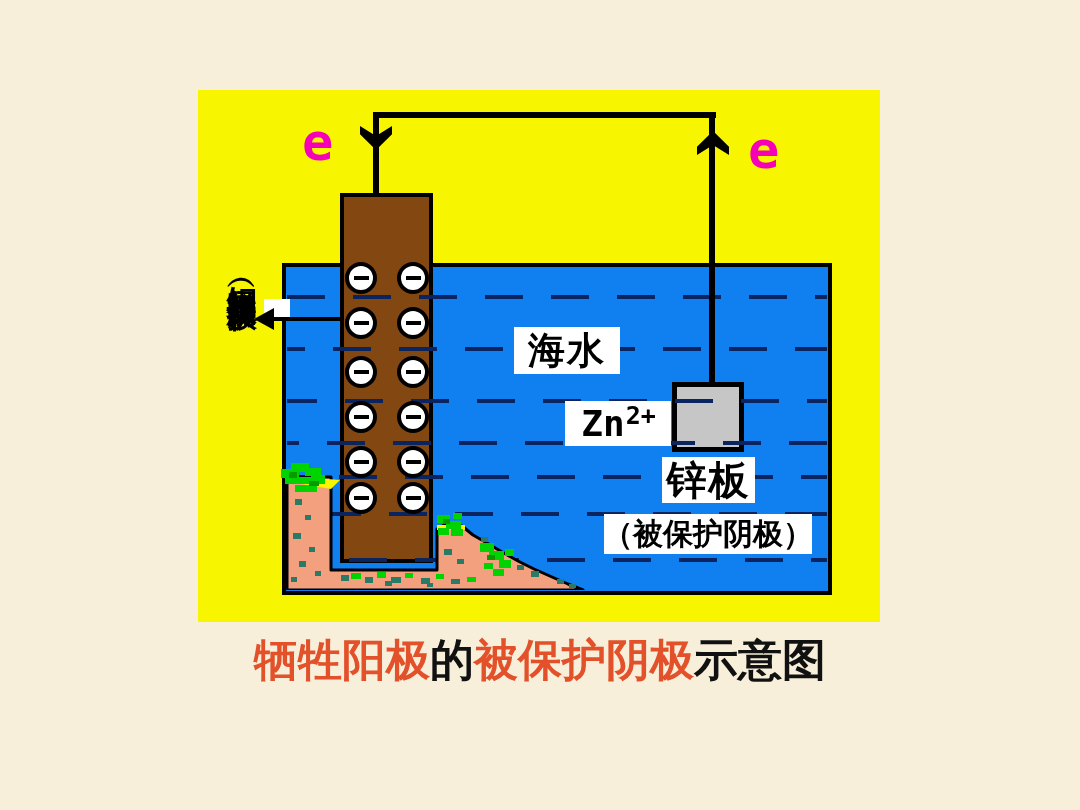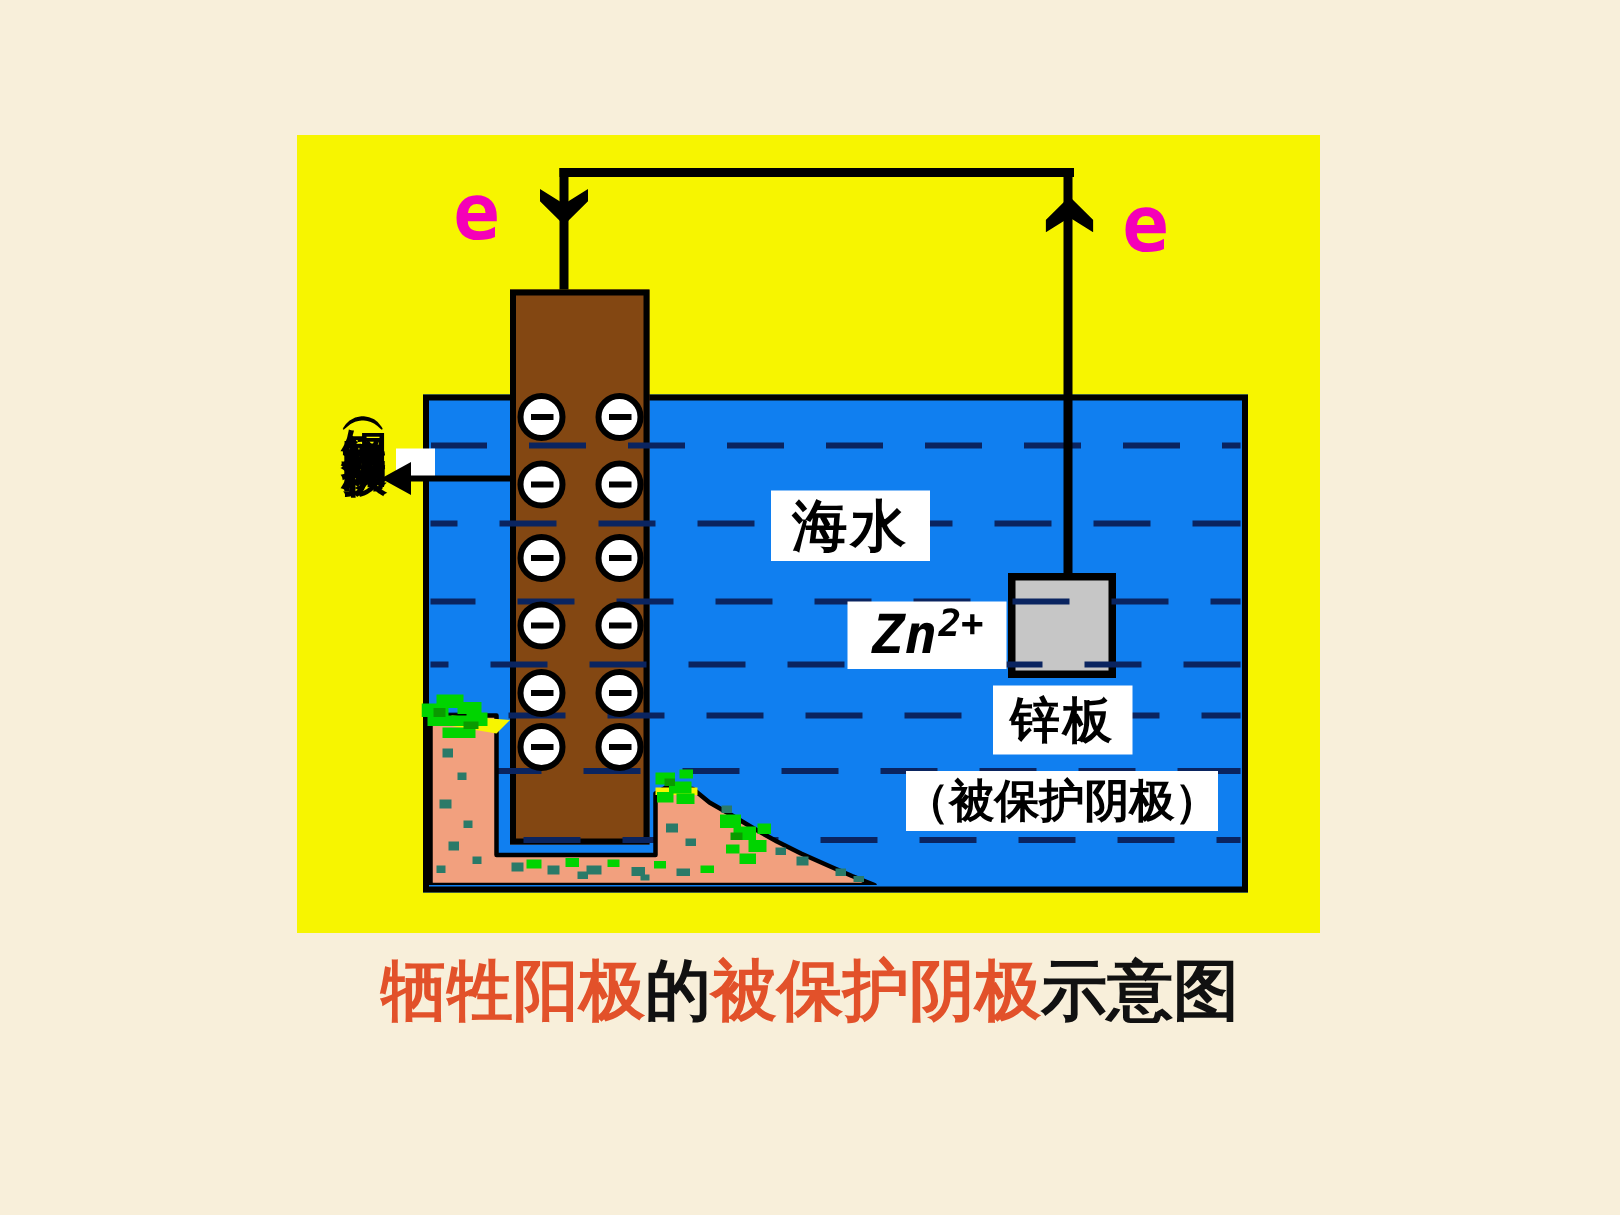--- a/index.html
+++ b/index.html
@@ -20,23 +20,23 @@
   .electron{width:24px;height:24px;border:4px solid var(--line-black);border-radius:50%;background:#fff;display:flex;align-items:center;justify-content:center;}
   .electron .minus{width:15px;height:4px;background:var(--line-black);}
   .wire{background:var(--line-black);}
   .arrowhead{background:var(--line-black);}
   .arrow-down{clip-path:polygon(0 0,50% 42%,100% 0,100% 34%,50% 100%,0 34%);}
   .arrow-up{clip-path:polygon(50% 0,100% 66%,100% 100%,50% 58%,0 100%,0 66%);}
   .arrow-left{clip-path:polygon(0 50%,100% 0,100% 100%);}
   .e-label{color:var(--electron-magenta);font-family:"DejaVu Sans Mono",monospace;font-weight:bold;font-size:52px;line-height:1;}
   .whitebox{background:#ffffff;color:#000;font-weight:bold;display:flex;align-items:center;justify-content:center;white-space:nowrap;}
   .seawater-box{left:514px;top:299px;width:106px;height:47px;font-size:37px;letter-spacing:2px;margin-top:28px;}
-  .znion-box{left:565px;top:401px;width:106px;height:45px;font-family:"DejaVu Sans Mono",monospace;font-size:36px;font-style:italic;}
+  .znion-box{left:565px;top:401px;width:106px;height:45px;font-family:"DejaVu Sans Mono",monospace;font-size:36px;}
   .znion-box sup{font-size:25px;line-height:0;position:relative;top:-8px;left:1px;}
-  .zincplate-box{left:662px;top:457px;width:93px;height:46px;font-size:33px;letter-spacing:2px;}
+  .zincplate-box{left:662px;top:457px;width:93px;height:46px;font-size:40px;letter-spacing:2px;}
   .anode-box{left:604px;top:514px;width:208px;height:40px;font-size:30px;}
   .gate-label{left:209px;top:262px;width:62px;height:350px;writing-mode:vertical-rl;text-orientation:mixed;
     font-size:30px;font-weight:bold;color:#000;letter-spacing:2px;line-height:58px;}
   .caption{left:198px;top:632px;width:684px;height:58px;line-height:58px;text-align:center;
     font-family:"Liberation Serif",serif;font-weight:bold;font-size:44px;color:#111;white-space:nowrap;}
   .caption .red{color:var(--caption-red);text-align:right;}
   .whitepatch{left:264px;top:299px;width:26px;height:20px;background:#fff;}
   .pointer-line{left:270px;top:317px;width:70px;height:4px;background:var(--line-black);}
   .pointer-head{left:254px;top:308px;width:20px;height:22px;}
 </style>

